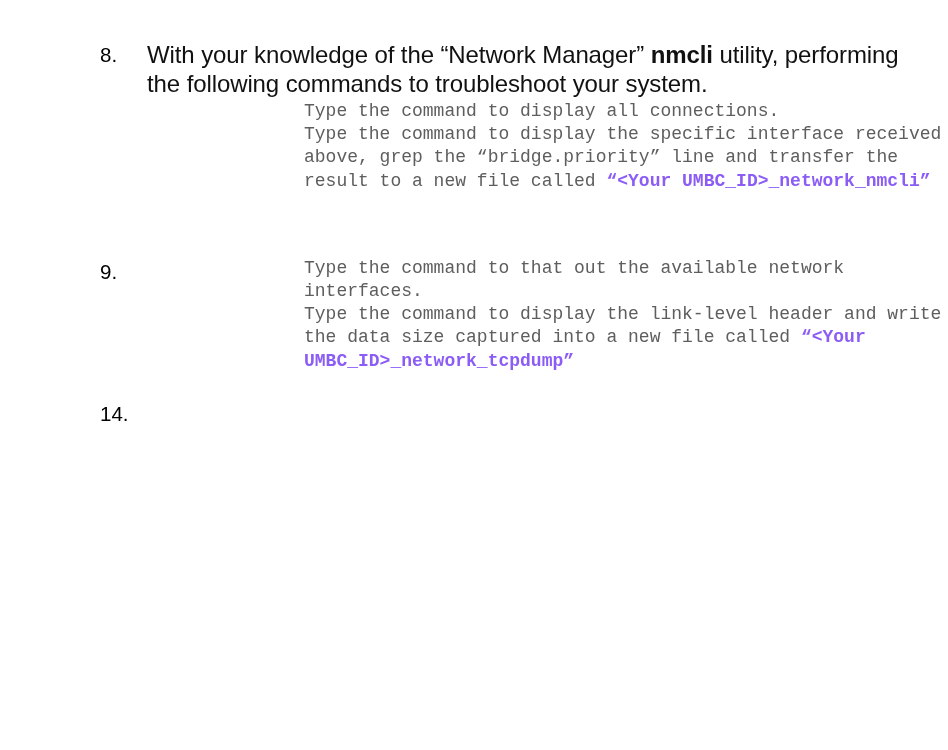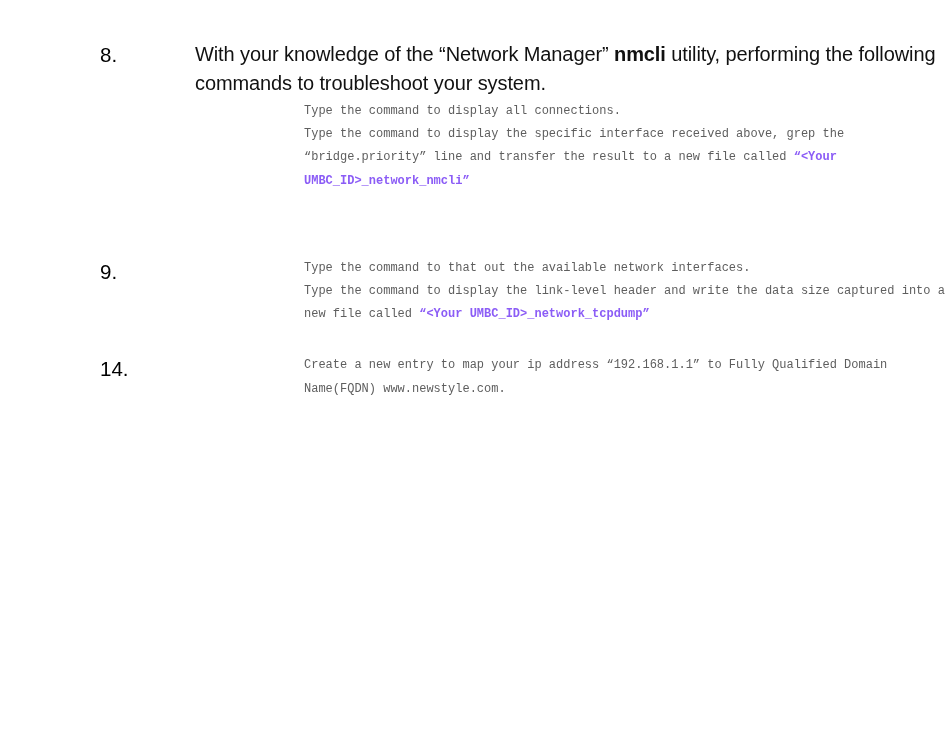--- a/index.html
+++ b/index.html
@@ -37,37 +37,36 @@
     top: 0;
     width: 40px;
     text-align: left;
     font-size: 20.5px;
     line-height: 29px;
     color: #000000;
     white-space: nowrap;
   }
 
   .item-heading {
-    font-size: 20px;
+    font-size: 24px;
     line-height: 29px;
     color: #111111;
     letter-spacing: -0.1px;
     max-width: 770px;
-    margin-left: 48px;
   }
   .item-heading b {
     font-weight: bold;
   }
 
   
   .code-block {
     margin-left: 157px;     
     margin-top: 2px;
     font-family: "Liberation Mono", "DejaVu Sans Mono", monospace;
-    font-size: 12px;
+    font-size: 18px;
     line-height: 23.2px;
     color: #5e5e5e;
     max-width: 660px;
     white-space: normal;
   }
   .code-block .line {
     margin: 0;
   }
   .code-block b {
     font-weight: bold;
@@ -102,18 +101,15 @@
     <div class="code-block">
       <p class="line"><span>Type the command to that out the available network interfaces.</span></p>
       <p class="line"><span>Type the command to display the link-level header and write the data size captured into a new file called </span><b>“&lt;Your UMBC_ID&gt;_network_tcpdump”</b></p>
     </div>
   </div>
 
   <div class="gap-sm"></div>
 
   <div class="list-item">
     <div class="item-number">14.</div>
-    <div class="code-block">
-      <p class="line"><span>Create a new entry to map your ip address “192.168.1.1” to Fully Qualified Domain Name(FQDN) www.newstyle.com.</span></p>
-    </div>
   </div>
 
 </div>
 
 </body></html>

